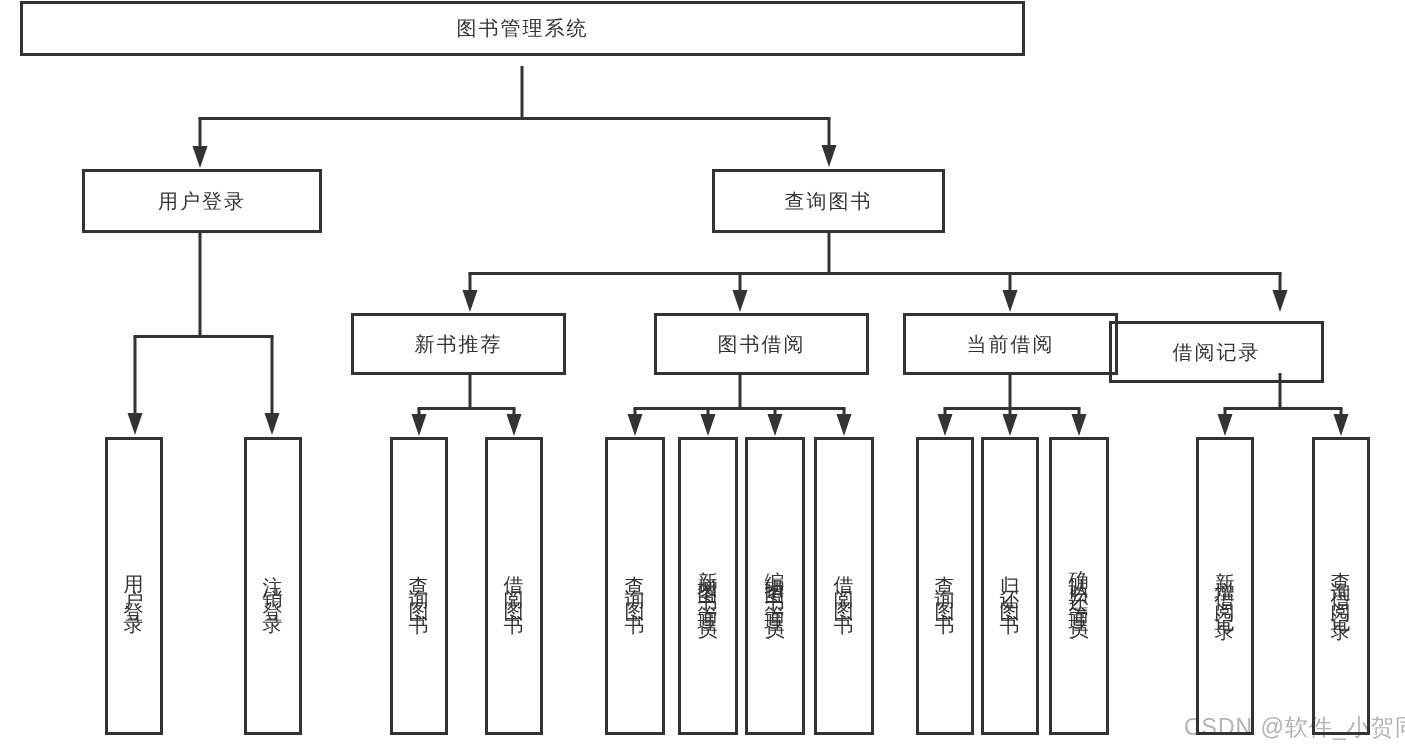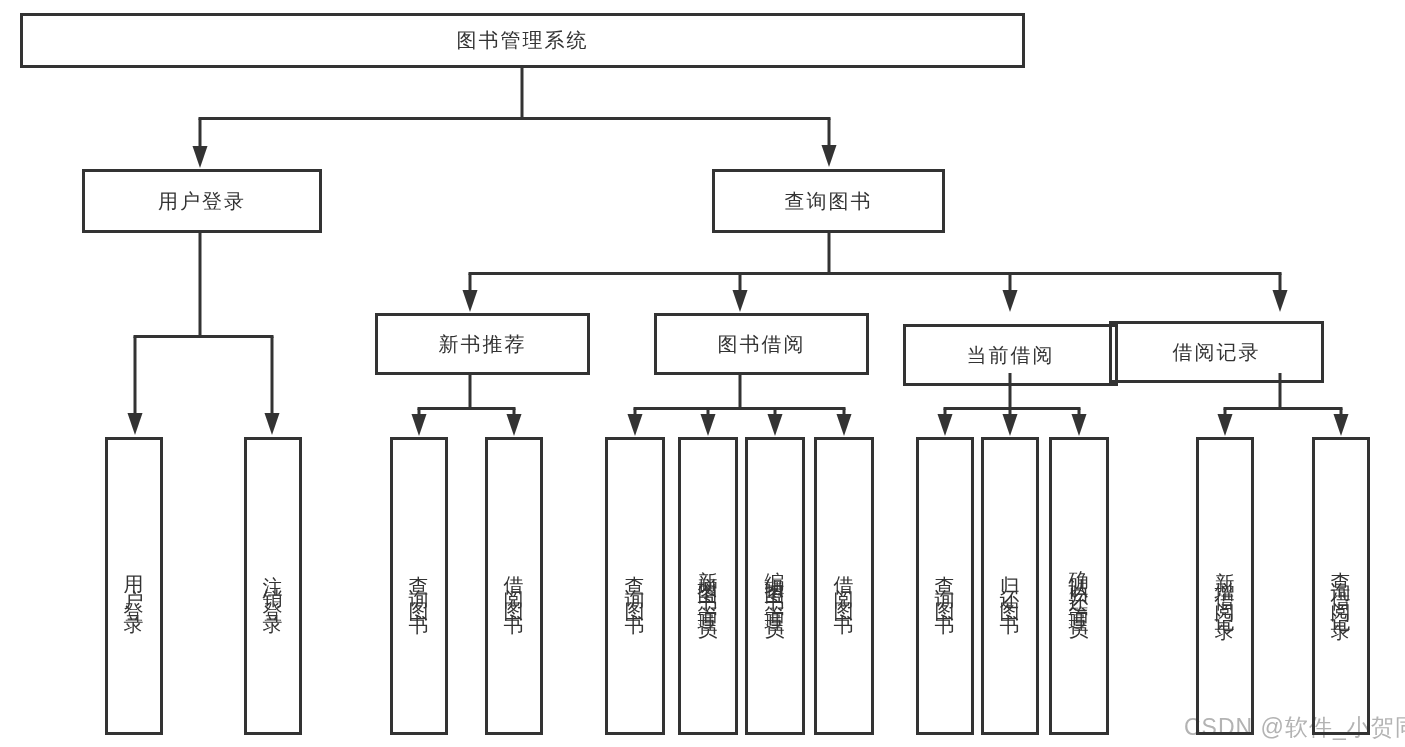--- a/index.html
+++ b/index.html
@@ -121,38 +121,38 @@
       <polygon points="767.5,414 782.5,414 775,436"></polygon>
       <polygon points="836.5,414 851.5,414 844,436"></polygon>
       <polygon points="937.5,414 952.5,414 945,436"></polygon>
       <polygon points="1002.5,414 1017.5,414 1010,436"></polygon>
       <polygon points="1071.5,414 1086.5,414 1079,436"></polygon>
       <polygon points="1217.5,414 1232.5,414 1225,436"></polygon>
       <polygon points="1333.5,414 1348.5,414 1341,436"></polygon>
     </g>
   </svg>
 
-  <div class="box" style="left:20px; top:13px; width:1005px; height:55px;">
+  <div class="box" style="left:20px; top:1px; width:1005px; height:55px;">
     <span>图书管理系统</span>
   </div>
 
   <div class="box" style="left:82px; top:169px; width:240px; height:64px;">
     <span>用户登录</span>
   </div>
   <div class="box" style="left:712px; top:169px; width:233px; height:64px;">
     <span>查询图书</span>
   </div>
 
-  <div class="box lvl3" style="left:375px;">
+  <div class="box lvl3" style="left:351px;">
     <span>新书推荐</span>
   </div>
   <div class="box lvl3" style="left:654px;">
     <span>图书借阅</span>
   </div>
-  <div class="box lvl3" style="left:903px;margin-top:11px;">
+  <div class="box lvl3" style="left:903px;">
     <span>当前借阅</span>
   </div>
   <div class="box lvl3" style="left:1109px;margin-top:8px;">
     <span>借阅记录</span>
   </div>
 
   <div class="box vbox" style="left:105px;">
     <span class="vtext">用户登录</span>
   </div>
   <div class="box vbox" style="left:244px;">

